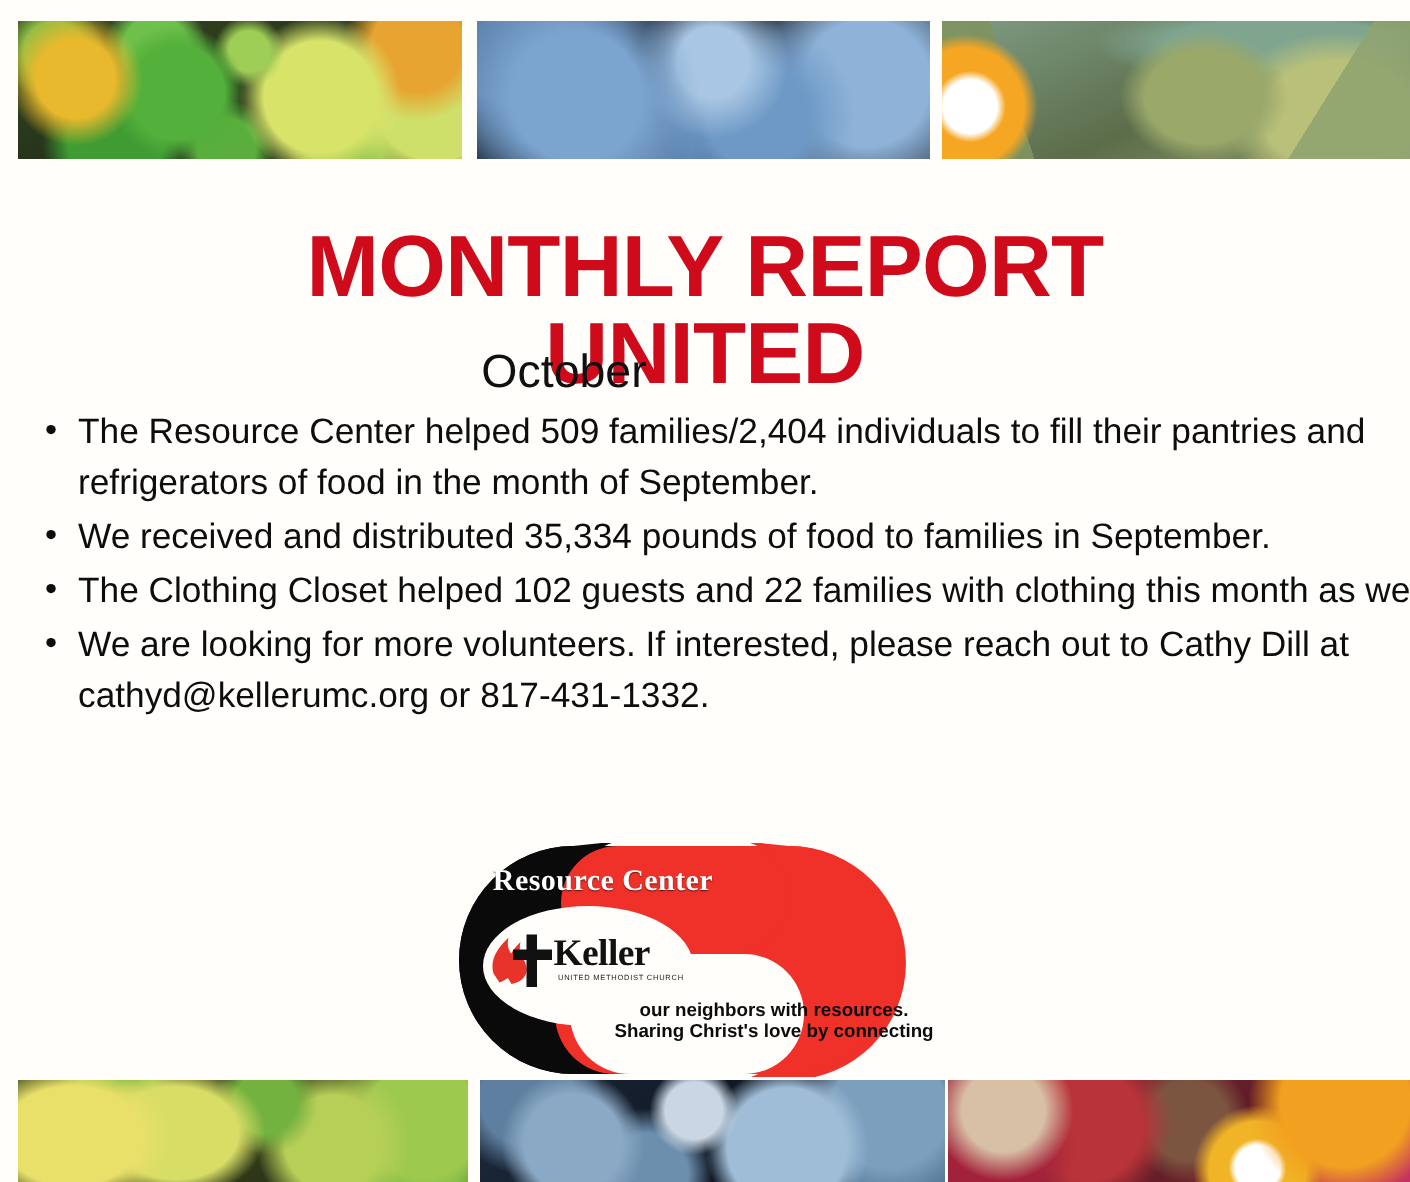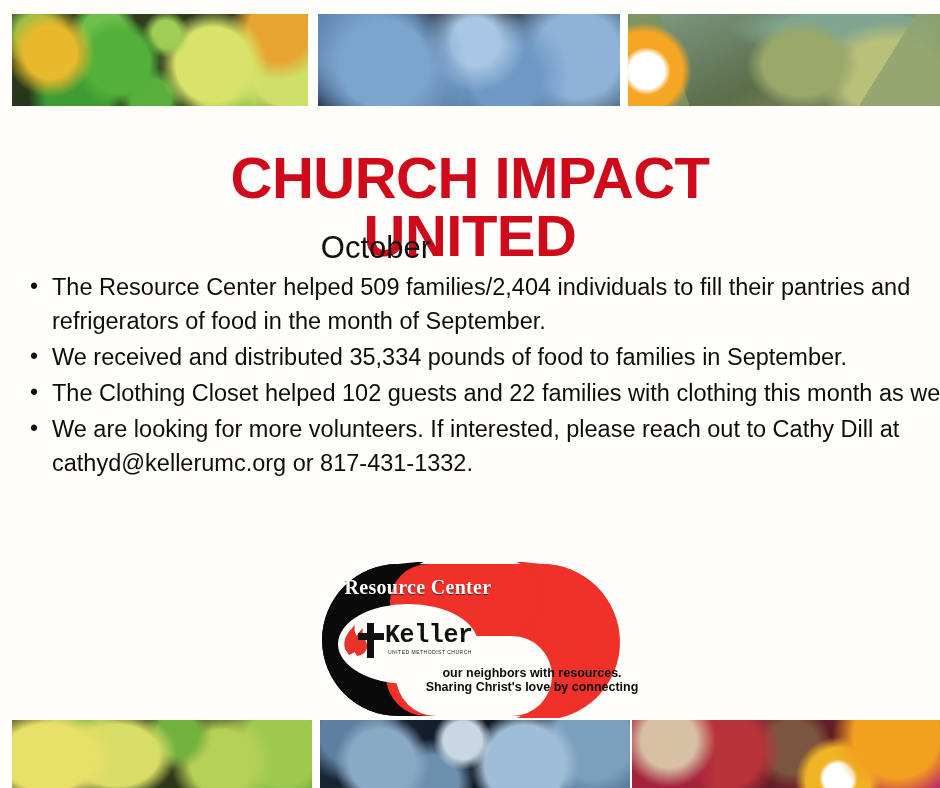--- a/index.html
+++ b/index.html
@@ -169,21 +169,21 @@
     left: -22px;
     top: -1px;
     font-size: 23px;
     line-height: 34px;
     color: #0d0d0d;
   }
 
   
   .logo {
     position: absolute;
-    left: 286px;
+    left: 270px;
     top: 562px;
     width: 368px;
     height: 156px;
   }
   .logo svg { display: block; width: 368px; height: 156px; }
 
   .logo-text-rc {
     position: absolute;
     left: 32px;
     top: 14px;
@@ -202,21 +202,21 @@
     left: 55px;
     top: 57px;
     width: 135px;
     height: 48px;
     pointer-events: none;
   }
   .logo-keller .kname {
     position: absolute;
     left: 44px;
     top: 4px;
-    font-family: Liberation Mono, monospace;
+    font-family: Liberation Serif, serif;
     font-weight: bold;
     font-size: 25px;
     line-height: 25px;
     color: #111;
     letter-spacing: -0.4px;
   }
   .logo-keller .kumc {
     position: absolute;
     left: 47px;
     top: 30px;
@@ -251,21 +251,21 @@
     <div class="ph ph-limes"></div>
   </div>
   <div class="strip" style="left:318px; top:14px; width:302px; height:92px;">
     <div class="ph ph-blueblur"></div>
   </div>
   <div class="strip" style="left:628px; top:14px; width:312px; height:92px;">
     <div class="ph ph-agave"></div>
   </div>
 
   <h1 class="headline">
-    <span>CHURCH IMPACT</span>
+    <span>MONTHLY REPORT</span>
     <span class="line2">UNITED</span>
   </h1>
 
   <div class="subhead">October</div>
 
   <ul class="bullets">
     <li>The Resource Center helped 509 families/2,404 individuals to fill their pantries and refrigerators of food in the month of September.</li>
     <li>We received and distributed 35,334 pounds of food to families in September.</li>
     <li> The Clothing Closet helped 102 guests and 22 families with clothing this month as well.</li>
     <li>We are looking for more volunteers. If interested, please reach out to Cathy Dill at cathyd@kellerumc.org or 817-431-1332.</li>

